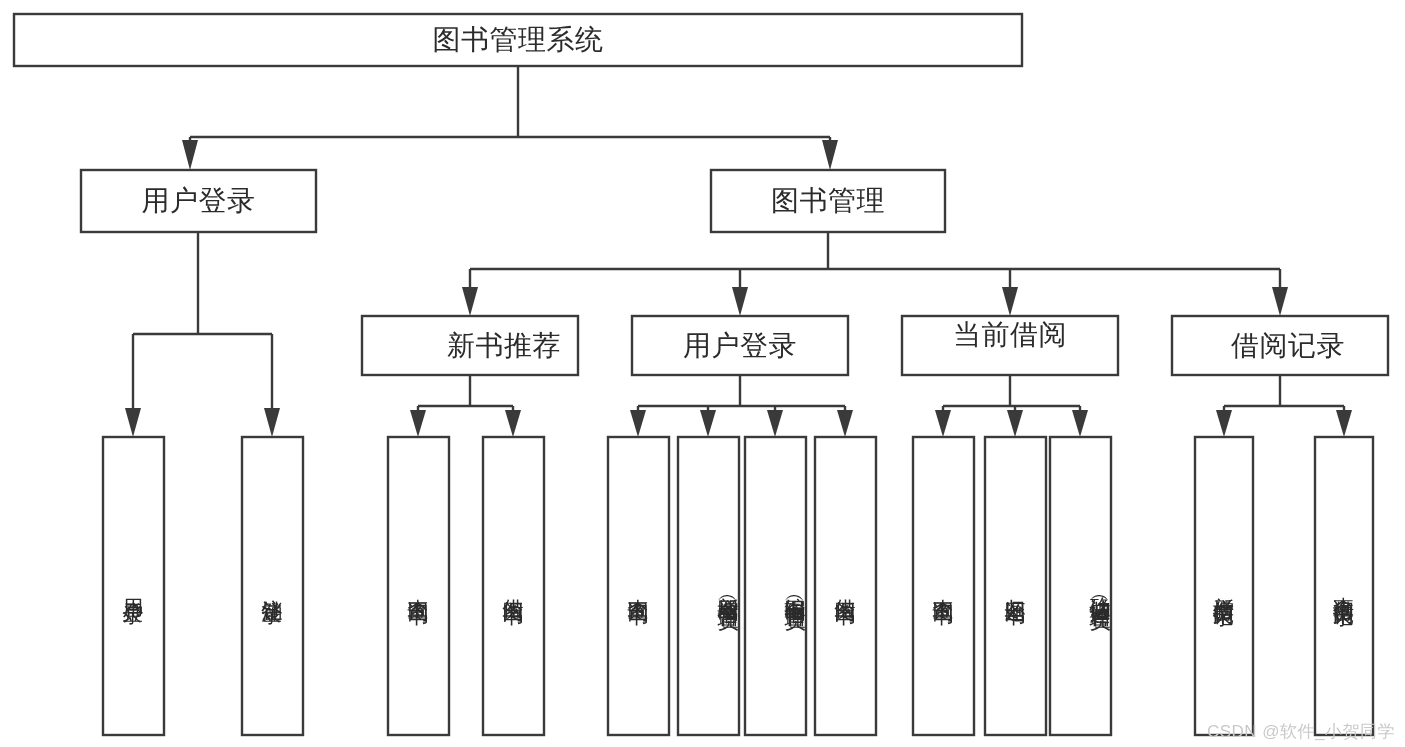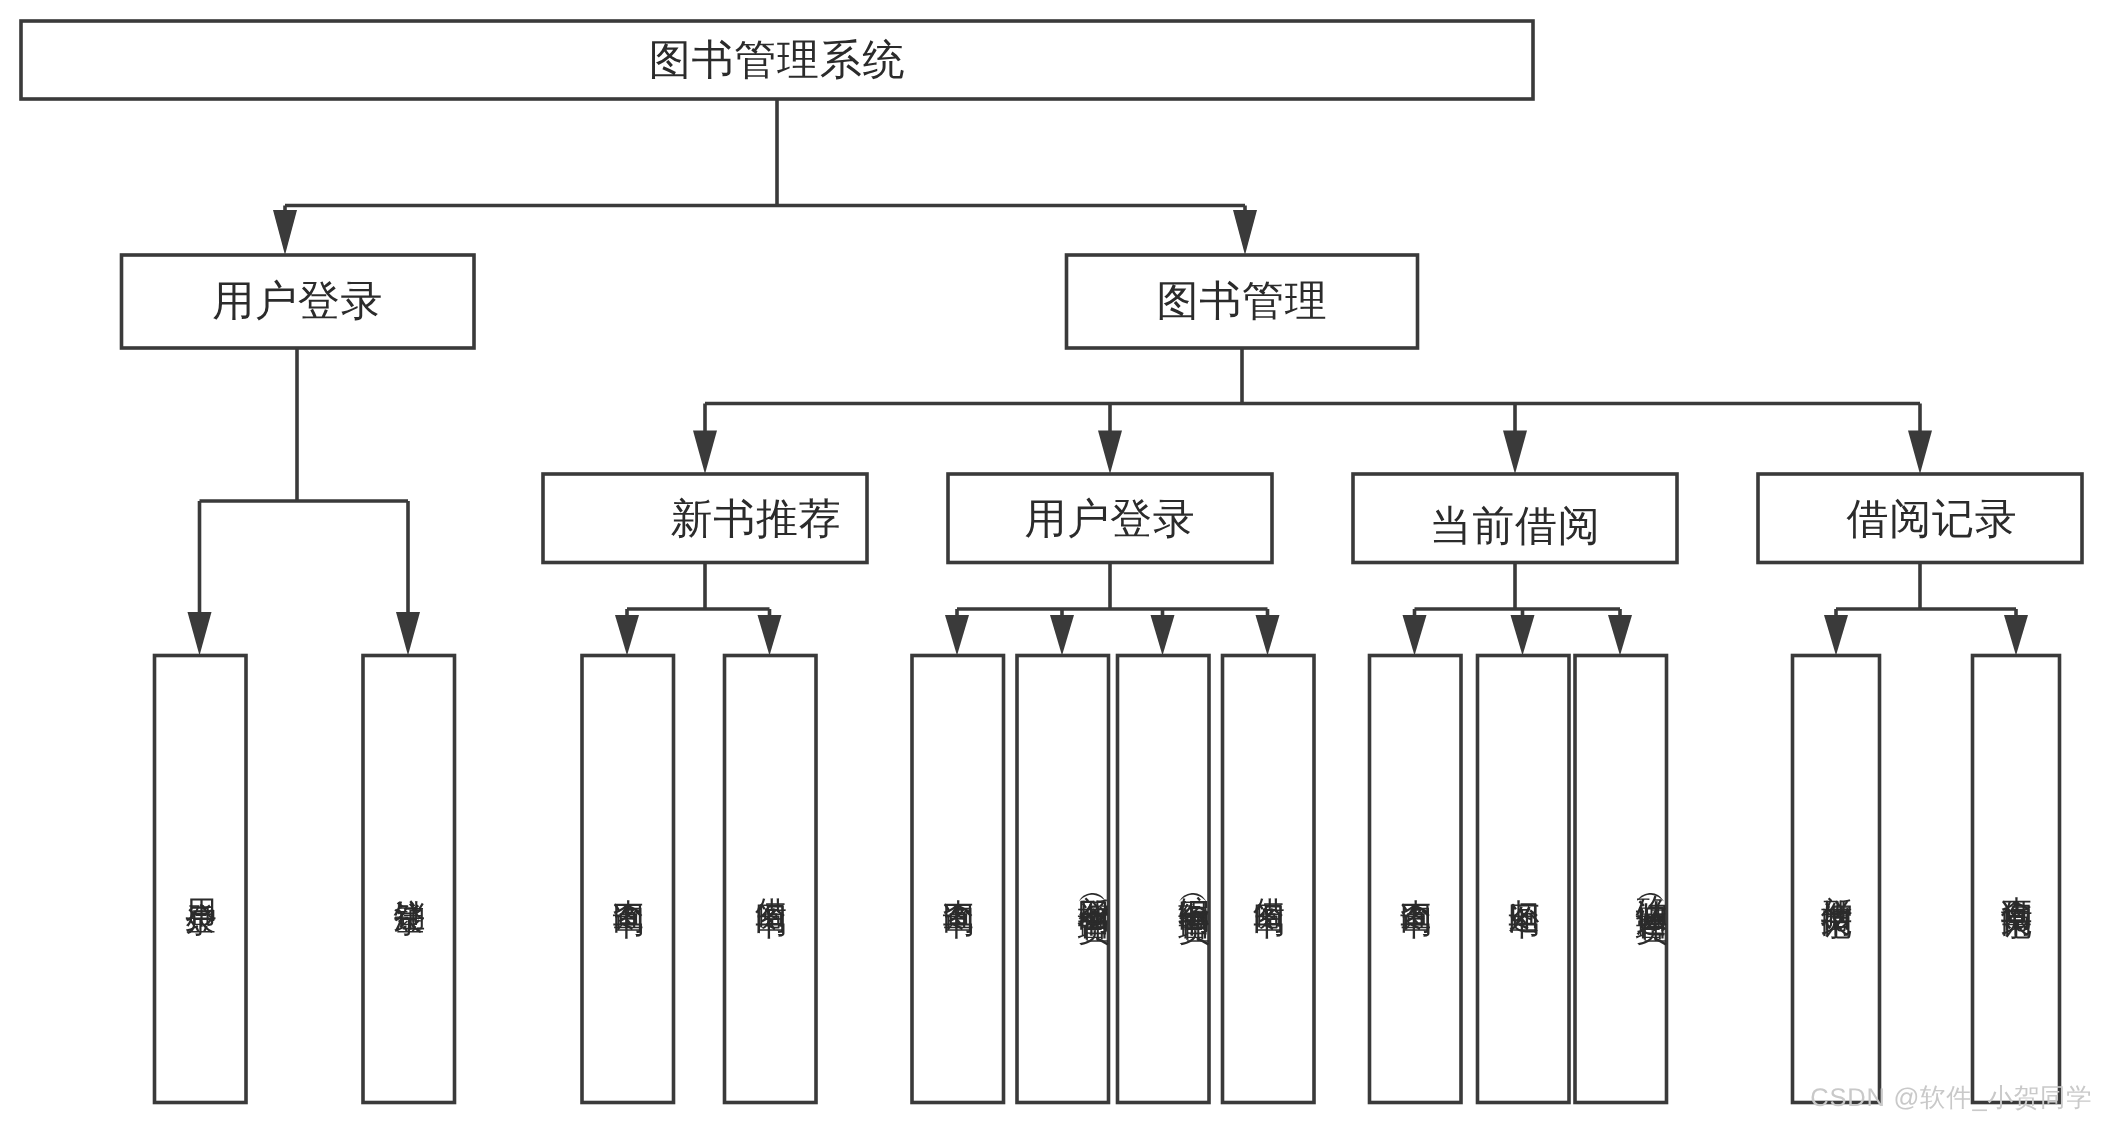--- a/index.html
+++ b/index.html
@@ -183,21 +183,21 @@
     <rect class="node-box" x="1315" y="437" width="58" height="298"></rect>
   </svg>
 
   <div class="node-label-h" style="left:14px; top:14px; width:1008px; height:52px;">图书管理系统</div>
 
   <div class="node-label-h" style="left:81px; top:170px; width:235px; height:62px;">用户登录</div>
   <div class="node-label-h" style="left:711px; top:170px; width:234px; height:62px;">图书管理</div>
 
   <div class="node-label-h" style="left:362px; top:316px; width:216px; height:59px;margin-left:34px;">新书推荐</div>
   <div class="node-label-h" style="left:632px; top:316px; width:216px; height:59px;">用户登录</div>
-  <div class="node-label-h" style="left:902px; top:316px; width:216px; height:69px;">当前借阅</div>
+  <div class="node-label-h" style="left:902px; top:300px; width:216px; height:69px;">当前借阅</div>
   <div class="node-label-h" style="left:1172px; top:316px; width:232px; height:59px;">借阅记录</div>
 
   <div class="node-label-v" style="left:103px; top:437px; width:61px; height:298px;">用户登录</div>
   <div class="node-label-v" style="left:242px; top:437px; width:61px; height:298px;">注销登录</div>
   <div class="node-label-v" style="left:388px; top:437px; width:61px; height:298px;">查询图书</div>
   <div class="node-label-v" style="left:483px; top:437px; width:61px; height:298px;">借阅图书</div>
   <div class="node-label-v" style="left:608px; top:437px; width:61px; height:298px;">查询图书</div>
   <div class="node-label-v" style="left:678px; top:437px; width:61px; height:298px; align-items:flex-start; padding-top:6px; box-sizing:border-box;">新增图书（管理员）</div>
   <div class="node-label-v" style="left:745px; top:437px; width:61px; height:298px; align-items:flex-start; padding-top:6px; box-sizing:border-box;">编辑图书（管理员）</div>
   <div class="node-label-v" style="left:815px; top:437px; width:61px; height:298px;">借阅图书</div>

